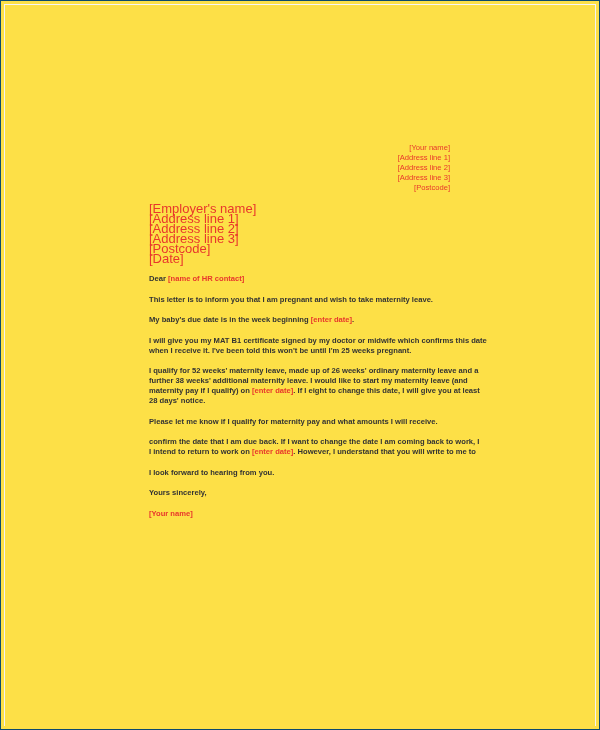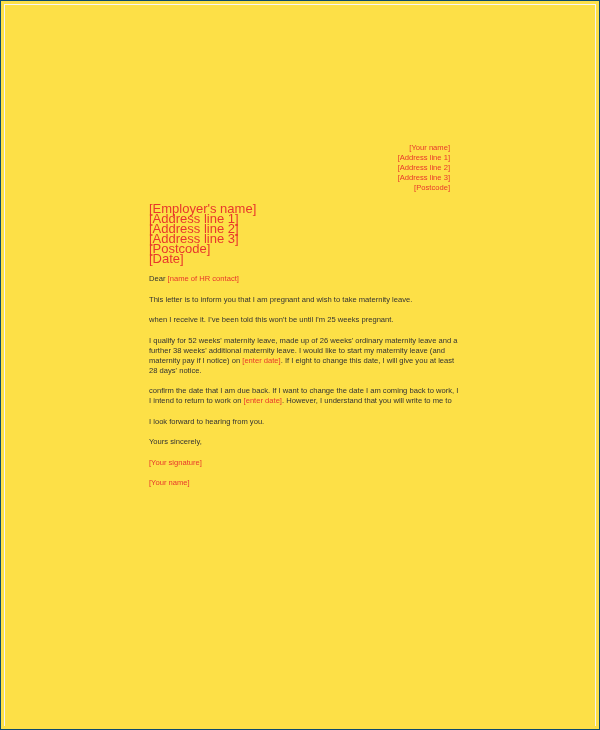--- a/index.html
+++ b/index.html
@@ -20,21 +20,21 @@
       font-size: 7.6px; line-height: 10px; color: #e8372c;
     }
     .recipient {
       position: absolute; left: 148px; top: 203px;
       font-size: 13px; line-height: 10px; color: #e8372c;
     }
     .body-text {
       position: absolute; left: 148px; top: 273px; width: 305px;
       font-size: 7.6px; line-height: 10px; color: #333333;
     }
-    .body-text p { margin: 0 0 10.5px 0; }
+    .body-text p { margin: 0 0 10.5px 0; font-weight: bold; }
     .ph { color: #e8372c; }
     .line { display: block; white-space: nowrap; }
   </style>
 </head>
 <body>
 
 <div class="page">
   <div class="page-inner-line-left"></div>
   <div class="page-inner-line-top"></div>
   <div class="page-inner-line-right"></div>
@@ -58,47 +58,51 @@
 
   <div class="body-text">
     <p>
       <span>Dear </span><span class="ph">[name of HR contact]</span>
     </p>
 
     <p>
       <span class="line">This letter is to inform you that I am pregnant and wish to take maternity leave.</span>
     </p>
 
+    <p>
+      <span>My baby's due date is in the week beginning </span><span class="ph">[enter date]</span><span>.</span>
+    </p>
 
     <p>
+      <span class="line">I will give you my MAT B1 certificate signed by my doctor or midwife which confirms this date</span>
       <span class="line">when I receive it. I've been told this won't be until I'm 25 weeks pregnant.</span>
     </p>
 
     <p>
       <span class="line">I qualify for 52 weeks' maternity leave, made up of 26 weeks' ordinary maternity leave and a</span>
       <span class="line">further 38 weeks' additional maternity leave. I would like to start my maternity leave (and</span>
-      <span class="line"><span>maternity pay if I notice) on </span><span class="ph">[enter date]</span><span>. If I eight to change this date, I will give you at least</span></span>
+      <span class="line"><span>maternity pay if I qualify) on </span><span class="ph">[enter date]</span><span>. If I eight to change this date, I will give you at least</span></span>
       <span class="line">28 days' notice.</span>
     </p>
 
+    <p>
+      <span class="line">Please let me know if I qualify for maternity pay and what amounts I will receive.</span>
+    </p>
 
     <p>
       <span class="line">confirm the date that I am due back. If I want to change the date I am coming back to work, I</span>
       <span class="line"><span>I intend to return to work on </span><span class="ph">[enter date]</span><span>. However, I understand that you will write to me to</span></span>
     </p>
 
     <p>
       <span class="line">I look forward to hearing from you.</span>
     </p>
 
     <p>
       <span>Yours sincerely,</span>
     </p>
 
-    <p>
-      <span class="ph">[Your signature]</span>
-    </p>
 
     <p>
       <span class="ph">[Your name]</span>
     </p>
   </div>
 </div>
 
 </body></html>

